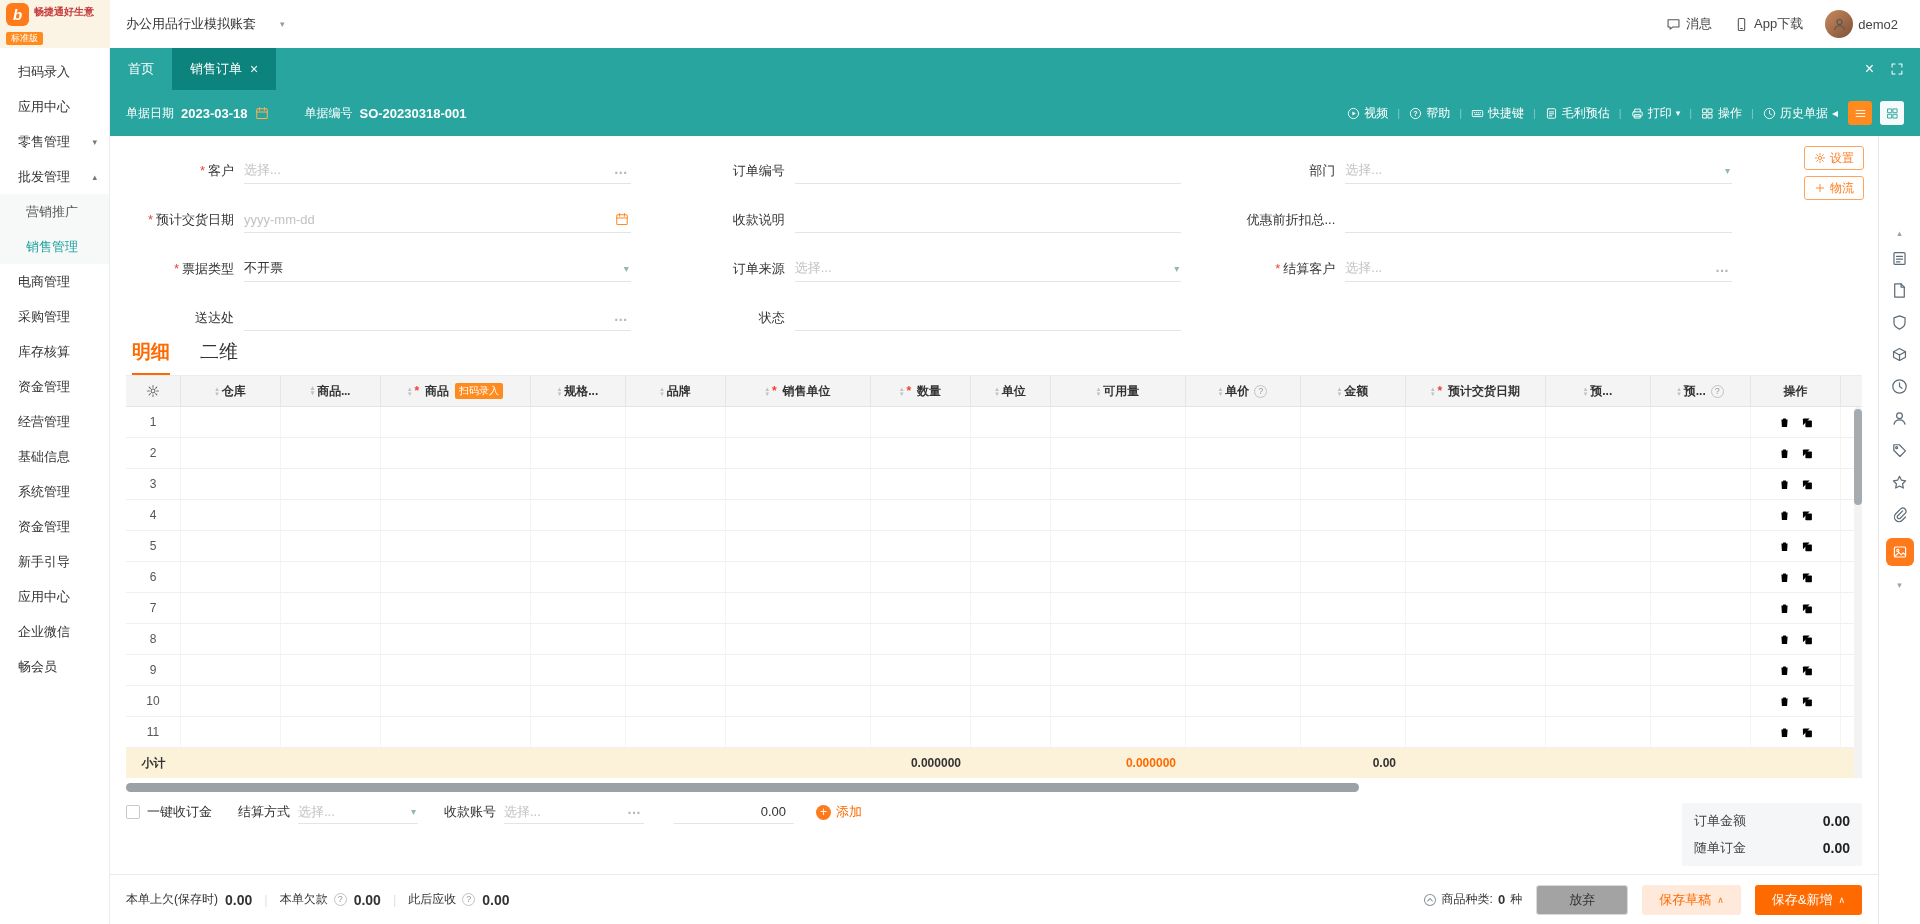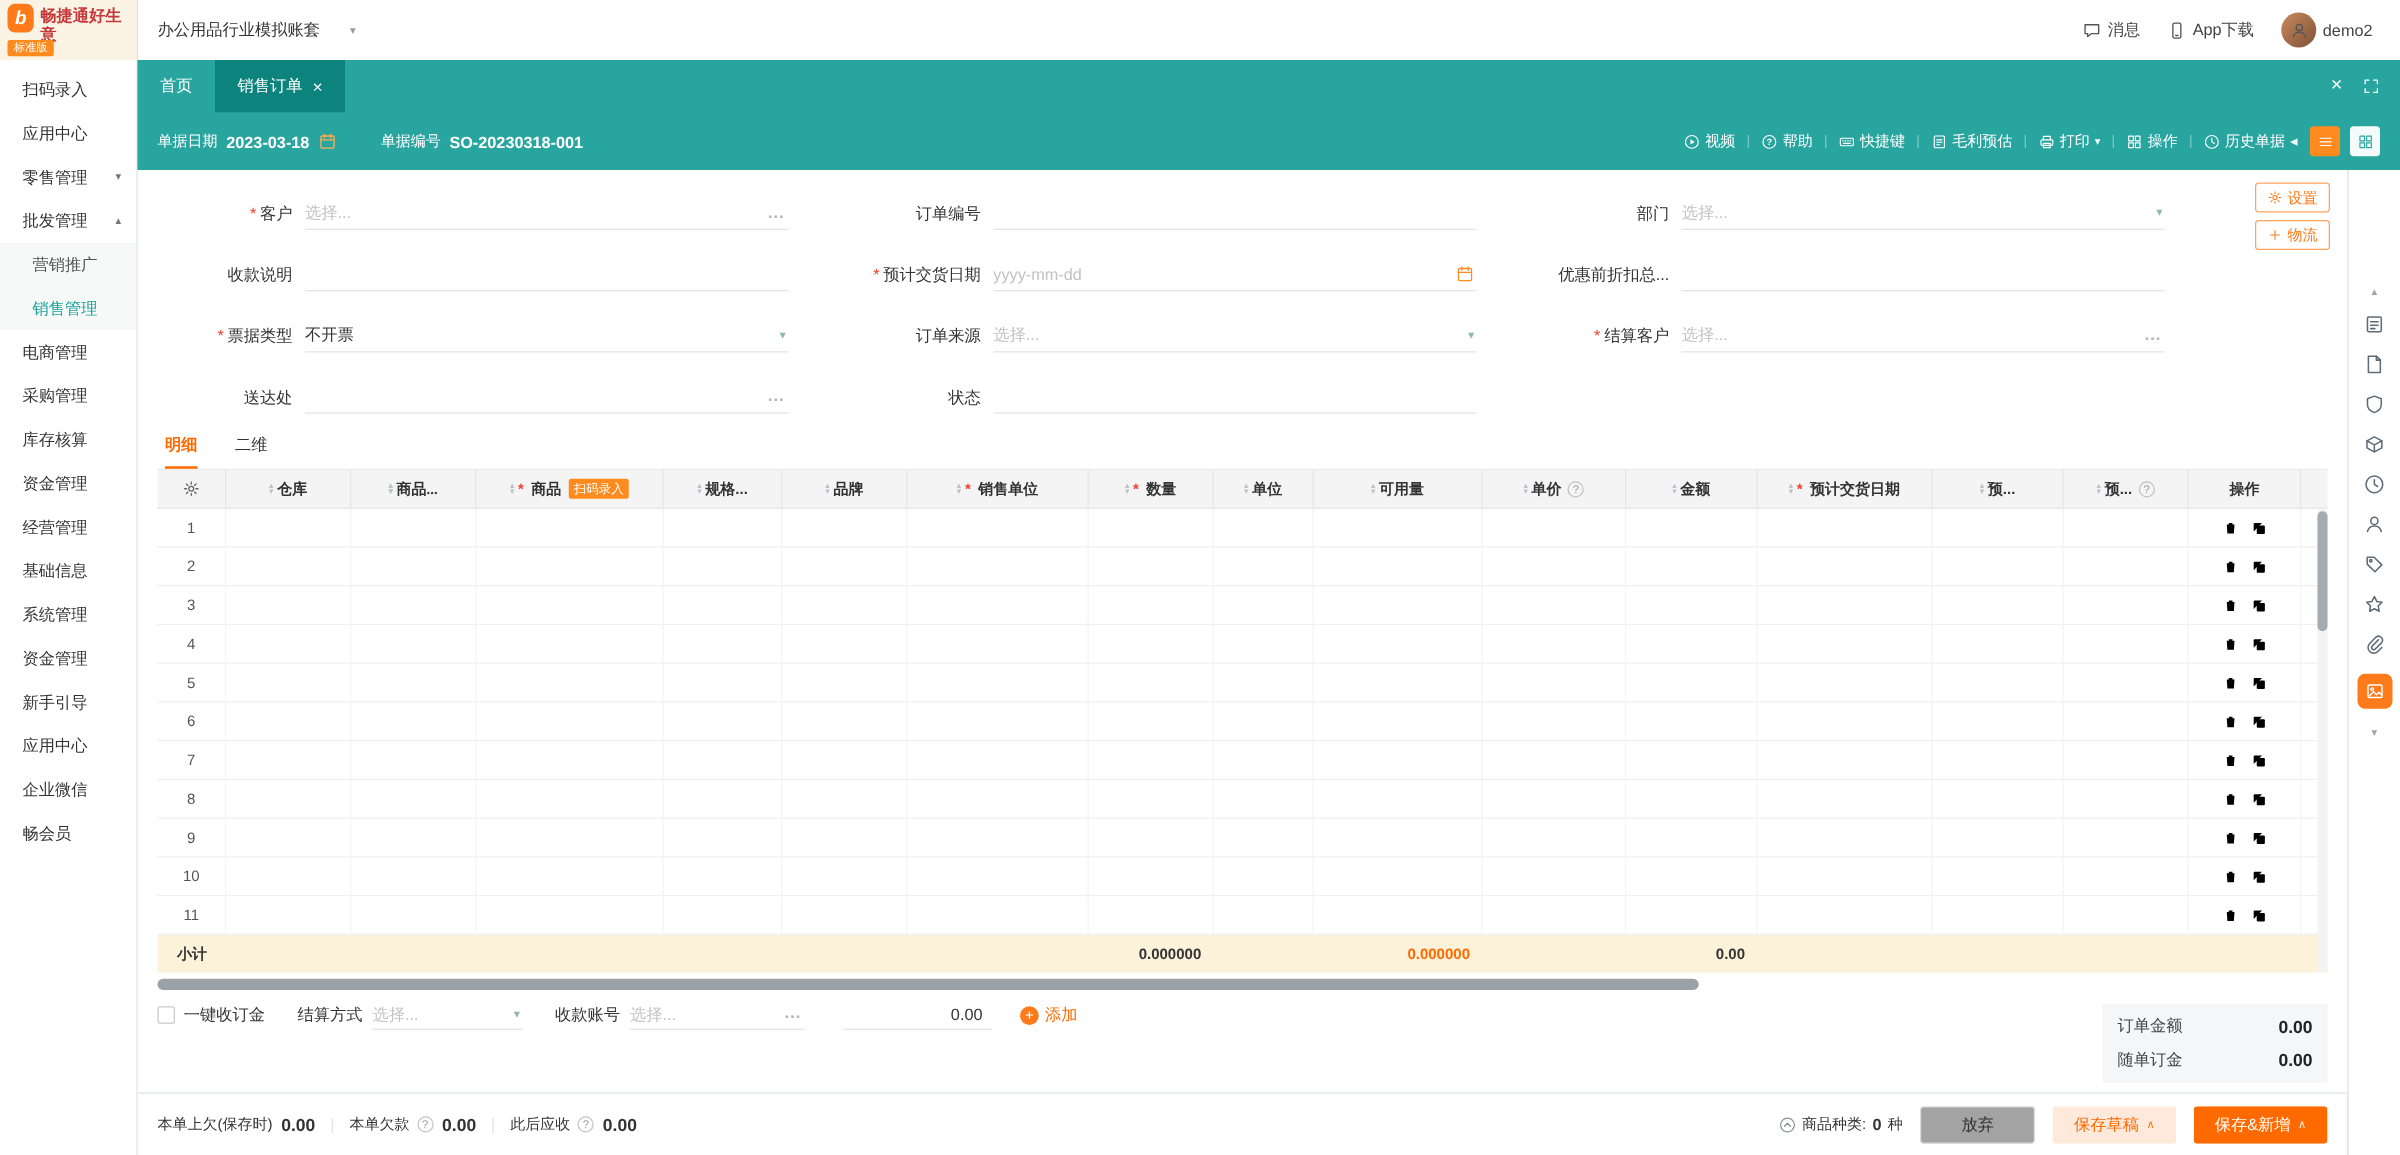--- a/index.html
+++ b/index.html
@@ -9,21 +9,21 @@
 
   .ic{display:inline-flex;width:14px;height:14px;flex:none}
   .ic svg{width:100%;height:100%;fill:none;stroke:currentColor;stroke-width:1.15;stroke-linecap:round;stroke-linejoin:round}
   .ic svg .f{fill:currentColor;stroke:none}
   .ic svg text{fill:currentColor;stroke:none;font-size:9px;text-anchor:middle;font-weight:bold;font-family:inherit}
 
   
   .top{display:flex;height:48px}
   .logo-cell{width:110px;height:48px;background:#fbf3e4;position:relative;padding:3px 6px;display:flex;gap:5px}
   .logo-sq{width:23px;height:23px;background:#ff7a1a;border-radius:6px;color:#fff;font-weight:bold;font-style:italic;font-size:15px;display:flex;align-items:center;justify-content:center}
-  .logo-txt{font-size:13px;color:#c4393b;font-weight:bold;line-height:1.15;margin-top:3px}
+  .logo-txt{font-size:10px;color:#c4393b;font-weight:bold;line-height:1.15;margin-top:3px}
   .edition{position:absolute;left:6px;bottom:3px;background:#ff8a1e;color:#fff;font-size:9px;line-height:13px;height:13px;padding:0 5px;border-radius:2px}
   .topbar{flex:1;background:#fff;display:flex;align-items:center;padding:0 22px 0 16px}
   .acct{display:flex;align-items:center;gap:24px;font-size:13px;color:#333}
   .caret{font-size:9px;color:#999}
   .hdr-right{margin-left:auto;display:flex;align-items:center;gap:22px}
   .hdr-item{display:flex;align-items:center;gap:5px;font-size:13px;color:#444}
   .hdr-item .ic{color:#555;width:15px;height:15px}
   .avatar{width:28px;height:28px;border-radius:50%;background:linear-gradient(135deg,#c98a5e,#7d5136);color:#fff;display:flex;align-items:center;justify-content:center}
   .avatar .ic{width:15px;height:15px}
 
@@ -79,21 +79,21 @@
   .sfx{position:absolute;right:2px;display:inline-flex;align-items:center}
   .sfx.dots{color:#b5b5b5;font-weight:bold;bottom:6px;font-size:14px;letter-spacing:1px}
   .sfx.chev{color:#8fb8b5;font-size:10px}
   .sfx.cal{color:#ff8a1e}
   .side-btns{position:absolute;right:14px;top:10px;display:flex;flex-direction:column;gap:6px;z-index:3}
   .obtn{display:inline-flex;align-items:center;gap:4px;height:24px;padding:0 9px;border:1px solid #ffa35c;color:#ff7a1a;border-radius:3px;font-size:12px;background:#fff;cursor:pointer}
   .obtn .ic{width:12px;height:12px}
 
   
   .dtabs{display:flex;align-items:flex-end;gap:30px;height:34px;border-bottom:1px solid #ececec;padding:0 6px}
-  .dtab{font-size:13px;color:#333;padding-bottom:8px;border-bottom:2px solid transparent;cursor:pointer}
+  .dtab{font-size:19px;color:#333;padding-bottom:8px;border-bottom:2px solid transparent;cursor:pointer}
   .dtab.active{color:var(--orange);border-bottom-color:var(--orange);font-weight:bold}
 
   
   .table-wrap{position:relative}
   .thead{display:flex;background:#f4f4f4;height:31px;border-bottom:1px solid #e5e5e5}
   .th{display:flex;align-items:center;justify-content:center;gap:3px;font-size:12px;font-weight:bold;color:#333;border-right:1px solid #e5e5e5;flex:none;white-space:nowrap;cursor:pointer}
   .th .ic{color:#666}
   .sort{display:flex;flex-direction:column;color:#bcc2c8;font-size:7px;line-height:5px}
   .sort i{font-style:normal;height:5px}
   .scan-badge{background:#ff8a1e;color:#fff;font-size:10px;padding:1px 4px;border-radius:2px;margin-left:3px;font-weight:normal;cursor:pointer}
@@ -431,35 +431,35 @@
                 <div class="f-group">
                   <label class="f-label">部门</label>
                   <div class="f-input">
                     <span class="f-ph">选择...</span>
                     <span class="sfx chev">▾</span>
                   </div>
                 </div>
               </div>
               <div class="f-row">
                 <div class="f-group">
-                  <label class="f-label">收款说明</label>
-                  <div class="f-input">
-                    <span class="f-ph"></span>
-                  </div>
-                </div>
-                <div class="f-group">
                   <label class="f-label"><i class="req">*</i>预计交货日期</label>
                   <div class="f-input">
                     <span class="f-ph">yyyy-mm-dd</span>
                     <span class="sfx cal ic">
                       <svg viewBox="0 0 16 16">
                         <rect x="2" y="3.2" width="12" height="11" rx="1.2"></rect>
                         <path d="M2 6.8h12M5.2 1.8v3M10.8 1.8v3"></path>
                       </svg>
                     </span>
+                  </div>
+                </div>
+                <div class="f-group">
+                  <label class="f-label">收款说明</label>
+                  <div class="f-input">
+                    <span class="f-ph"></span>
                   </div>
                 </div>
                 <div class="f-group">
                   <label class="f-label">优惠前折扣总...</label>
                   <div class="f-input">
                     <span class="f-ph"></span>
                   </div>
                 </div>
               </div>
               <div class="f-row">

